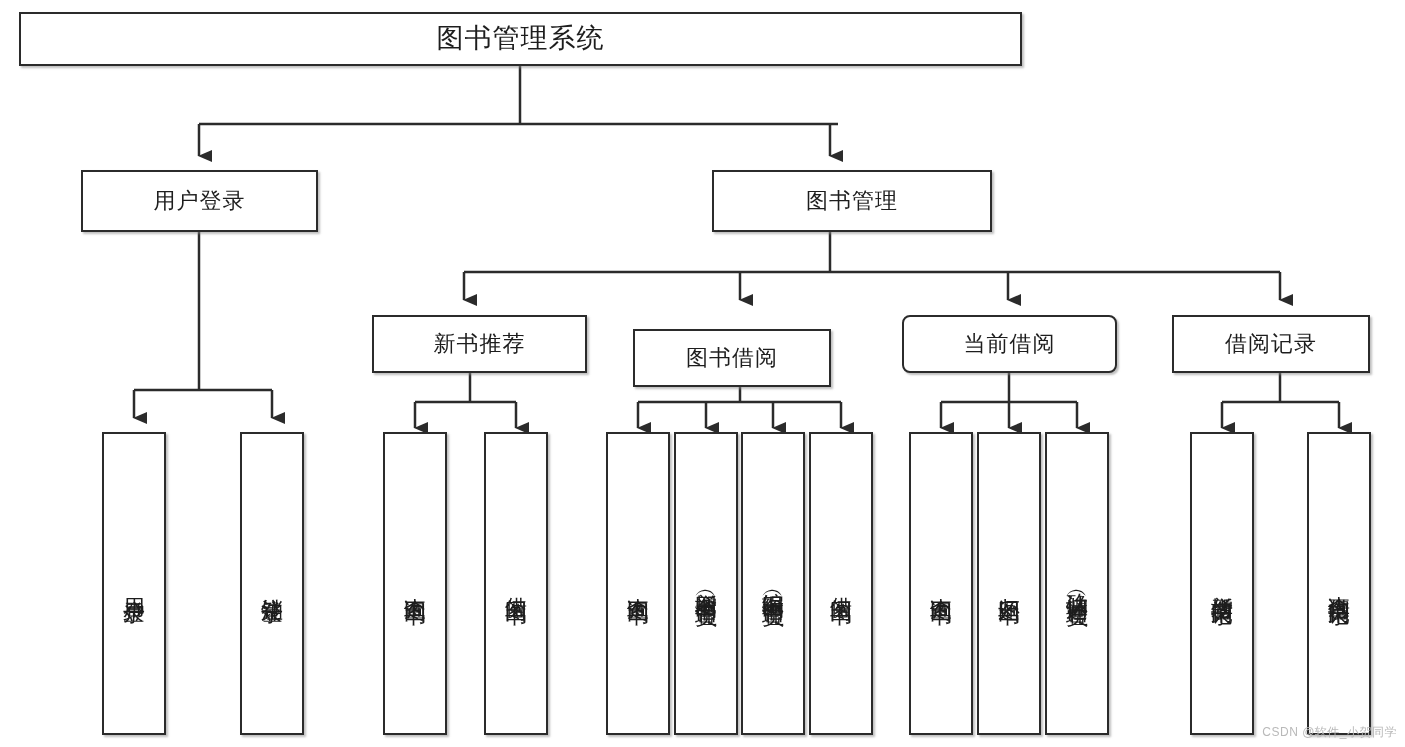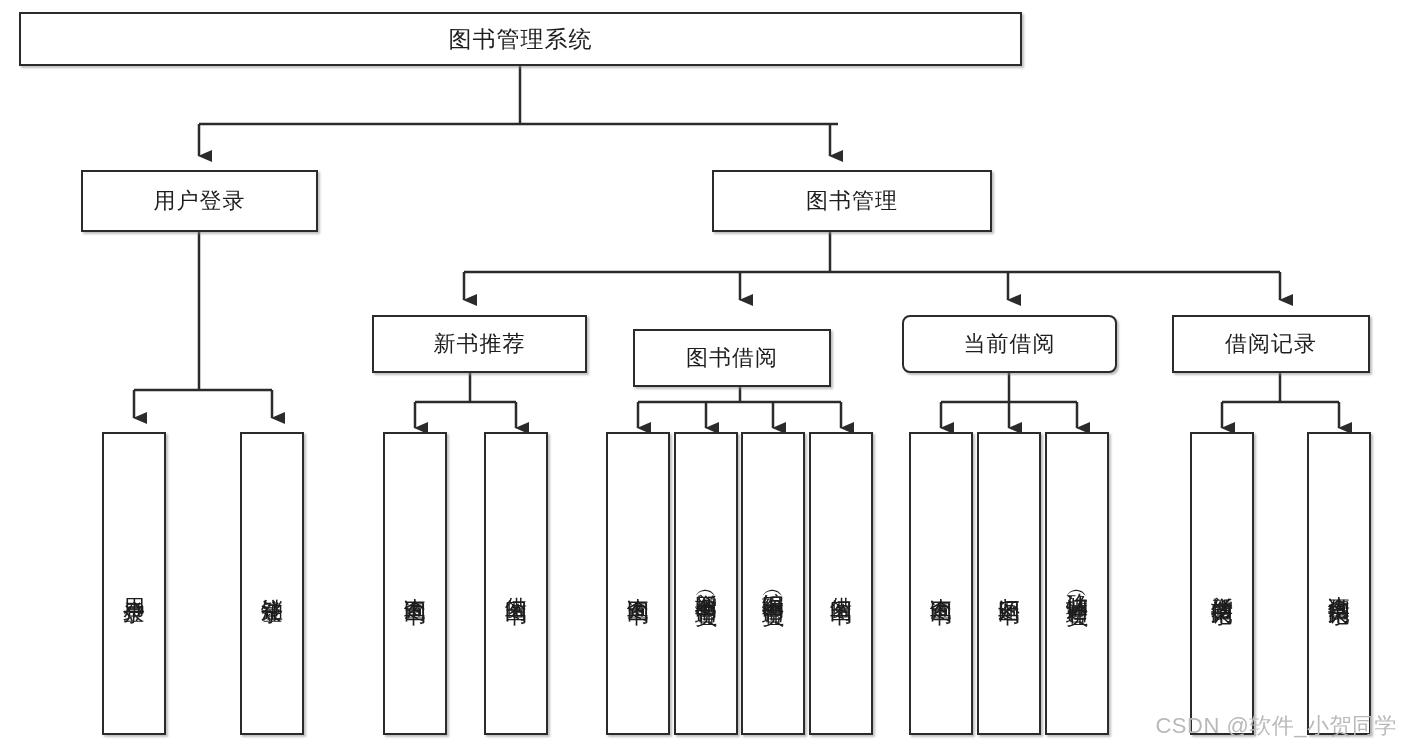--- a/index.html
+++ b/index.html
@@ -35,21 +35,21 @@
     border-width: 2.5px;
   }
   .node-label {
     color: #1d1d1d;
     font-size: 22px;
     line-height: 1.25;
     letter-spacing: 1px;
     white-space: nowrap;
     text-align: center;
   }
-  .node.root .node-label { font-size: 23px; }
+  .node.root .node-label { font-size: 27px; }
   .node.leaf .node-label {
     writing-mode: vertical-rl;
     text-orientation: upright;
     font-size: 22px;
     letter-spacing: 2px;
     white-space: normal;
     line-height: 1.0;
   }
   svg.edges {
     position: absolute;
@@ -64,21 +64,21 @@
     stroke-width: 2.5;
     fill: none;
   }
   .arrow-head {
     fill: #2b2b2b;
   }
   #watermark {
     position: absolute;
     right: 8px;
     bottom: 6px;
-    font-size: 22px;
+    font-size: 12px;
     color: #b9b9b9;
     letter-spacing: 0.5px;
     white-space: nowrap;
     user-select: none;
   }
 </style>
 </head>
 <body>
 
 <div id="diagram-root">

